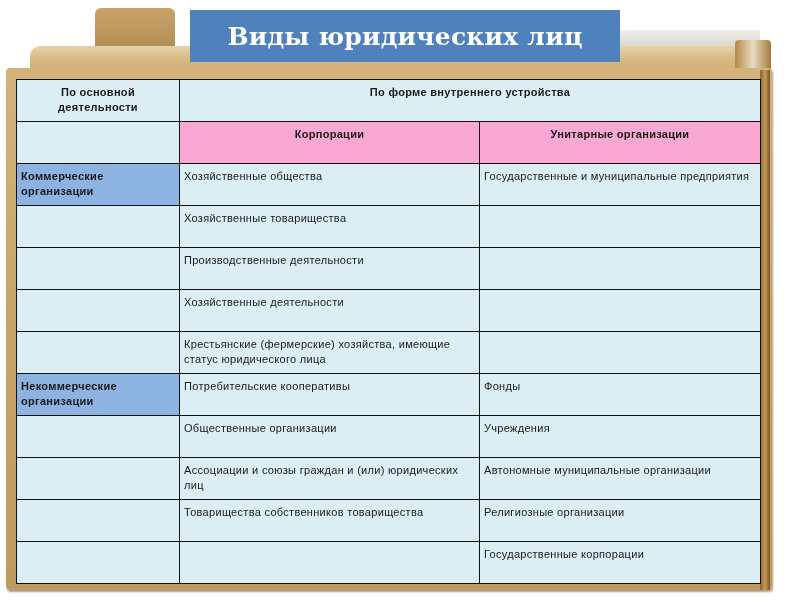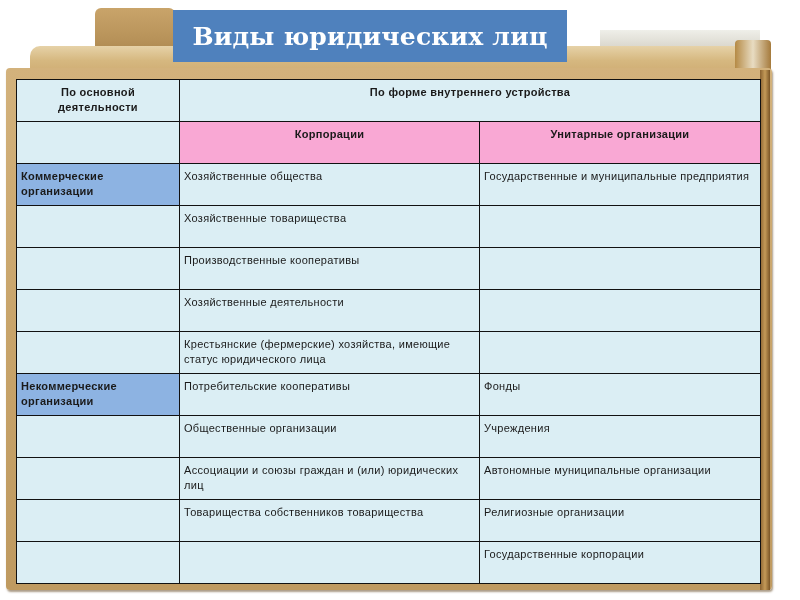--- a/index.html
+++ b/index.html
@@ -53,22 +53,22 @@
       box-shadow: 1px 2px 2px rgba(90,60,20,0.5);
     }
     .parchment-edge-right {
       position: absolute;
       left: 760px; top: 70px;
       width: 10px; height: 520px;
       background: linear-gradient(90deg, #8a6230, #c49a58, #7a5526);
     }
     .title-bar {
       position: absolute;
-      left: 173px; top: 10px;
-      width: 394px; height: 52px;
+      left: 190px; top: 10px;
+      width: 430px; height: 52px;
       background: #4f81bd;
       display: flex;
       align-items: center;
       justify-content: center;
     }
     .title-text {
       color: #ffffff;
       font-family: "DejaVu Serif", serif;
       font-weight: bold;
       font-size: 25px;
@@ -142,21 +142,21 @@
       <td>Хозяйственные общества</td>
       <td>Государственные и муниципальные предприятия</td>
     </tr>
     <tr>
       <td></td>
       <td>Хозяйственные товарищества</td>
       <td></td>
     </tr>
     <tr>
       <td></td>
-      <td>Производственные кооперативы</td>
+      <td>Производственные деятельности</td>
       <td></td>
     </tr>
     <tr>
       <td></td>
       <td>Хозяйственные деятельности</td>
       <td></td>
     </tr>
     <tr>
       <td></td>
       <td>Крестьянские (фермерские) хозяйства, имеющие статус юридического лица</td>

